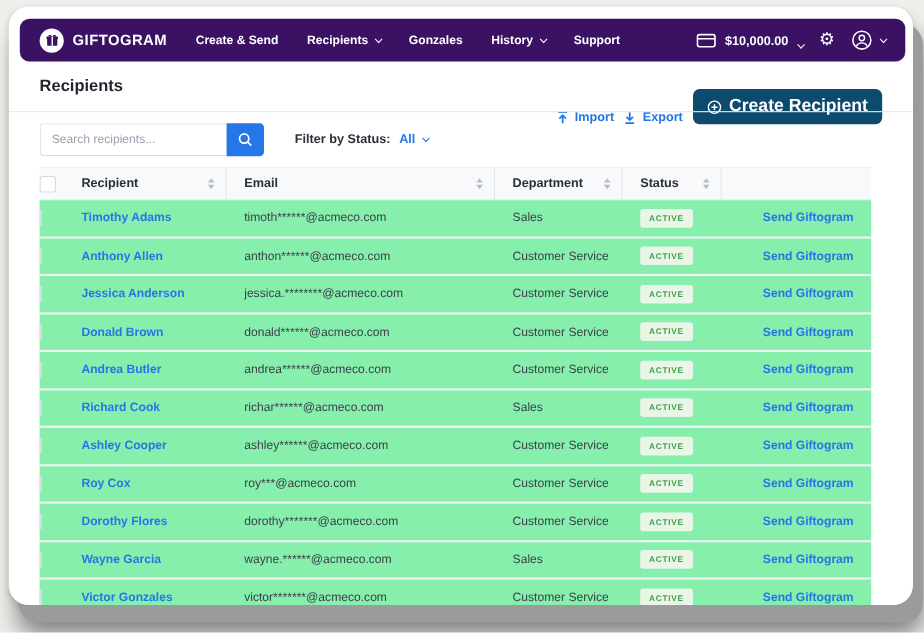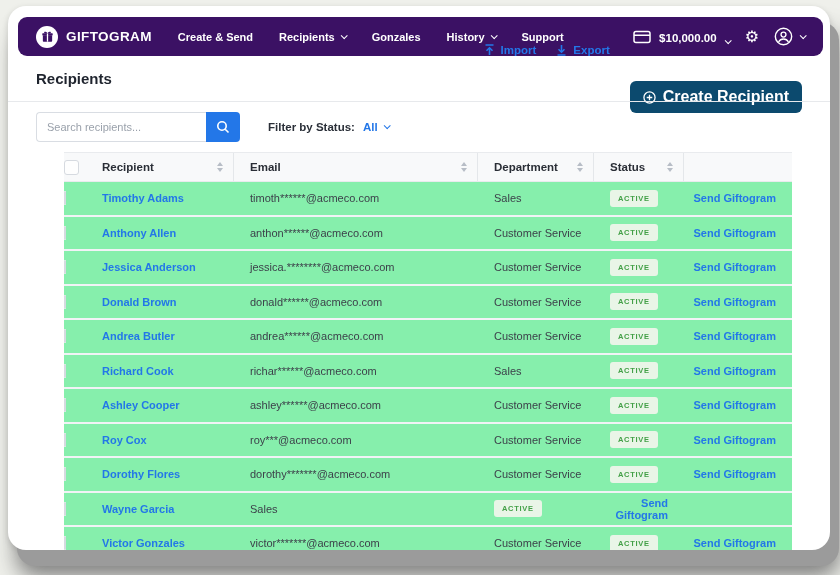--- a/index.html
+++ b/index.html
@@ -39,21 +39,21 @@
   .pag-chev.left  { transform: rotate(135deg); }
   .pag-chev.right { transform: rotate(-45deg); }
   .gear { font-size: 16px; line-height: 1; cursor: pointer; }
   .account { display: flex; align-items: center; gap: 7px; cursor: pointer; }
   
   .page-header {
     position: absolute; top: 50px; left: 28px; right: 28px; height: 45px;
     display: flex; align-items: center; justify-content: space-between;
   }
   .page-title { font-size: 15px; font-weight: 700; color: #1f242e; }
-  .header-actions { display: flex; align-items: flex-start; gap: 20px; }
+  .header-actions { display: flex; align-items: flex-end; gap: 9px; }
   .link-btn {
     display: flex; align-items: center; gap: 6px; color: #2377E8;
     font-size: 11.5px; font-weight: 600; cursor: pointer; background: none; border: none;
     font-family: inherit;
   }
   .primary-btn {
     display: flex; align-items: center; gap: 7px; background: #0c4a6e; color: #fff;
     border: none; border-radius: 6px; padding: 7px 13px; font-size: 16px; font-weight: 600;
     cursor: pointer; font-family: inherit; margin-top: 37px;
   }
@@ -85,21 +85,20 @@
     color: #2a2f38; background: #fff; box-shadow: 0 1px 2px rgba(0,0,0,0.04); cursor: text;
   }
   .page-total { color: #2a2f38; }
   .per-page { display: flex; align-items: center; gap: 7px; cursor: pointer; color: #2a2f38; font-weight: 600; }
   .per-page .chev { border-color: #4b5563; }
   
   .table { position: absolute; top: 146px; left: 28px; right: 38px; }
   .trow, .thead {
     display: grid; grid-template-columns: 38px 132px 244px 116px 90px 1fr;
     align-items: center;
-    margin-left: 28px;
   }
   .thead {
     height: 30px; background: #f8f9fa;
     border-top: 1px solid #e9ebee; border-bottom: 1px solid #e9ebee;
     font-size: 11.5px; font-weight: 700; color: #2a2e36;
   }
   .th { display: flex; align-items: center; justify-content: space-between; height: 100%; padding-right: 10px; }
   .th.bordered { border-right: 1px solid #e4e7ea; }
   .th-pad { padding-left: 16px; }
   .sort { display: inline-flex; flex-direction: column; gap: 2px; cursor: pointer; }
@@ -420,20 +419,21 @@
     </div>
   </div>
 
   <div class="trow">
     <div>
       <span class="checkbox"></span>
     </div>
     <div>
       <a class="name-link">Wayne Garcia</a>
     </div>
+    <div class="email-cell cell-pad">wayne.******@acmeco.com</div>
     <div class="dept-cell cell-pad">Sales</div>
     <div class="cell-pad">
       <span class="badge">ACTIVE</span>
     </div>
     <div class="action-cell">
       <a class="action-link">Send Giftogram</a>
     </div>
   </div>
 
   <div class="trow">

